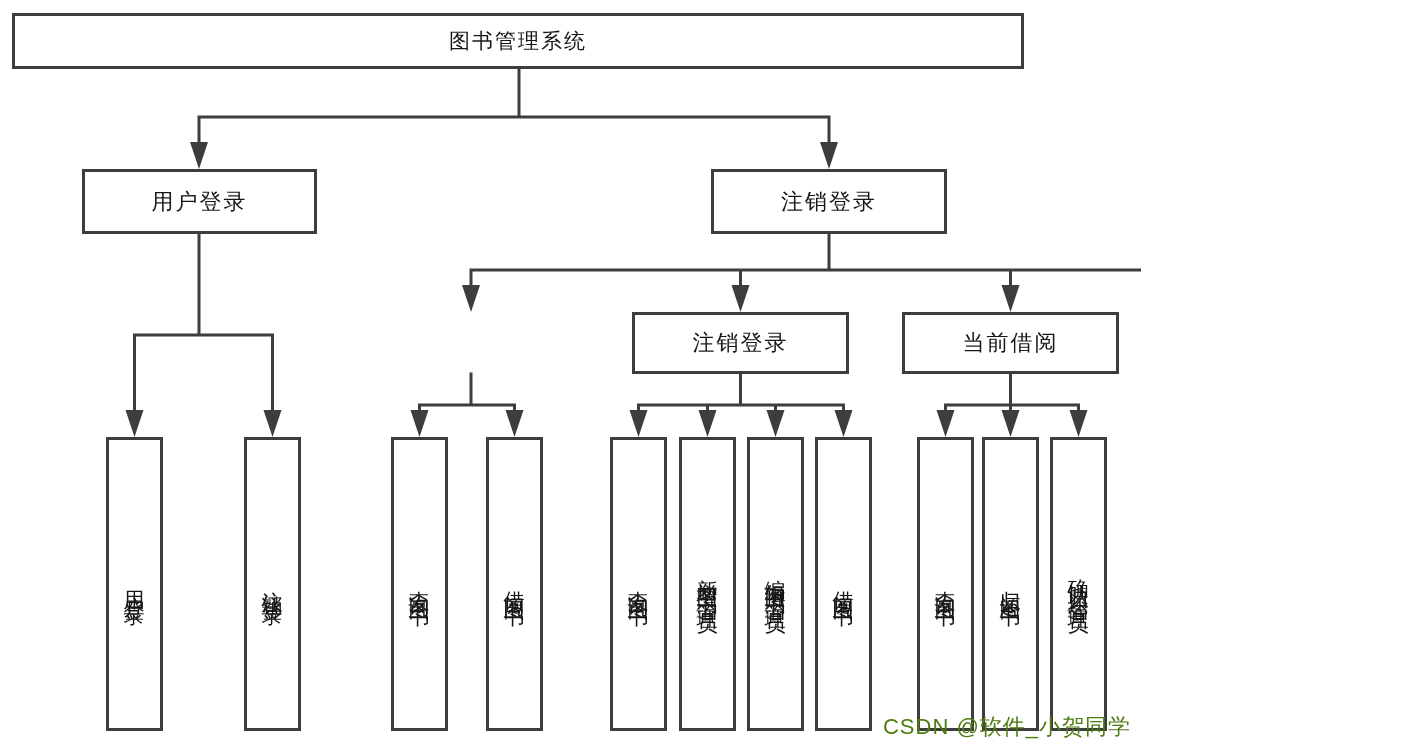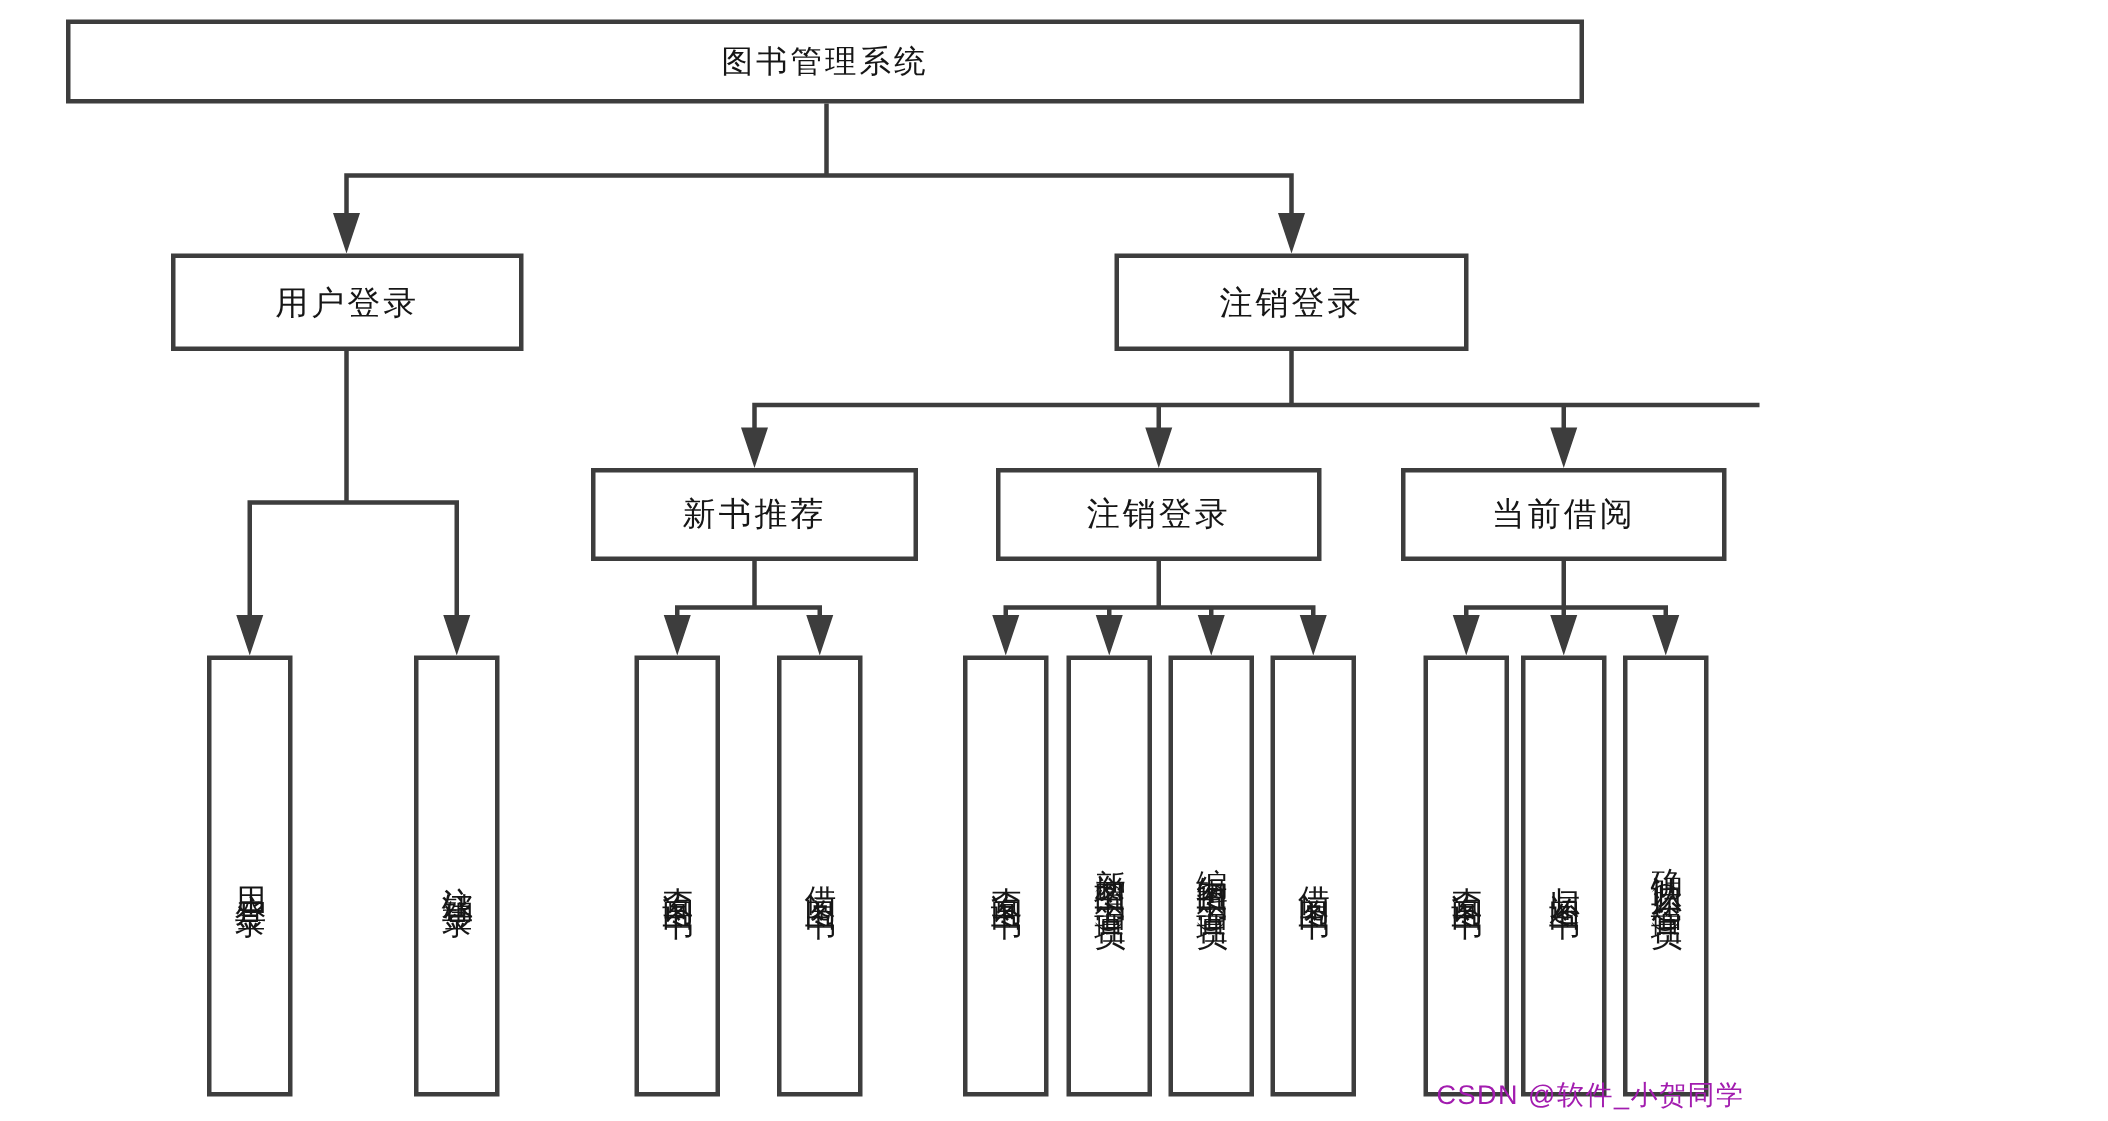--- a/index.html
+++ b/index.html
@@ -2,21 +2,20 @@
 <html><head>
 <meta charset="utf-8">
 <style>
   html,body{margin:0;padding:0;background:#ffffff;}
   .canvas{
     position:relative;
     width:1141px;height:747px;
     background:#ffffff;
     font-family:"Liberation Sans",sans-serif;
     overflow:hidden;
-    margin-left:32px;
   }
   .wires{position:absolute;left:0;top:0;width:1405px;height:747px;z-index:1;}
   .box{
     position:absolute;
     background:#ffffff;
     border:3px solid #3d3d3d;
     box-sizing:border-box;
     display:flex;align-items:center;justify-content:center;
     color:#161616;
     z-index:2;
@@ -26,43 +25,42 @@
   .v{
     writing-mode:vertical-rl;
     text-orientation:mixed;
     font-size:21px;
     letter-spacing:5px;
     line-height:1;
   }
   .watermark{
     position:absolute;
     right:10px;bottom:5px;
-    font-size:18px;
-    color:#a21caf;
+    font-size:22px;
+    color:#4d7c0f;
     letter-spacing:1px;
     z-index:3;
     white-space:nowrap;
   }
 </style>
 </head>
 <body>
 
 <div class="canvas">
 
   <svg class="wires" viewBox="0 0 1405 747" xmlns="http://www.w3.org/2000/svg">
       <path d="M519 69V117M199 117H829M199 117V149M829 117V149M199 234V335M134.5 335H272.5M134.5 335V417M272.5 335V417M829 234V270M471 270H1280.5M471 270V292M740.5 270V292M1010.5 270V292M1280.5 270V292M471 374V405M419.5 405H514.5M419.5 405V417M514.5 405V417M740.5 374V405M638.5 405H843.5M638.5 405V417M707.5 405V417M775.5 405V417M843.5 405V417M1010.5 374V405M945.5 405H1078.5M945.5 405V417M1010.5 405V417M1078.5 405V417M1280.5 374V405M1225.5 405H1342.5M1225.5 405V417M1342.5 405V417" fill="none" stroke="#3d3d3d" stroke-width="3" stroke-linecap="square"></path>
       <path d="M190 142L208 142L199 169ZM820 142L838 142L829 169ZM125.5 410L143.5 410L134.5 437ZM263.5 410L281.5 410L272.5 437ZM462 285L480 285L471 312ZM731.5 285L749.5 285L740.5 312ZM1001.5 285L1019.5 285L1010.5 312ZM1271.5 285L1289.5 285L1280.5 312ZM410.5 410L428.5 410L419.5 437ZM505.5 410L523.5 410L514.5 437ZM629.5 410L647.5 410L638.5 437ZM698.5 410L716.5 410L707.5 437ZM766.5 410L784.5 410L775.5 437ZM834.5 410L852.5 410L843.5 437ZM936.5 410L954.5 410L945.5 437ZM1001.5 410L1019.5 410L1010.5 437ZM1069.5 410L1087.5 410L1078.5 437ZM1216.5 410L1234.5 410L1225.5 437ZM1333.5 410L1351.5 410L1342.5 437Z" fill="#3d3d3d" stroke="none"></path>
     </svg>
 
   <div class="box h root-box" style="left:12px;top:13px;width:1012px;height:56px">图书管理系统</div>
 
   <div class="box h" style="left:82px;top:169px;width:235px;height:65px">用户登录</div>
   <div class="box h" style="left:711px;top:169px;width:236px;height:65px">注销登录</div>
 
-  <div class="box h" style="left:362px;top:312px;width:218px;height:62px">新书推荐</div>
   <div class="box h" style="left:632px;top:312px;width:217px;height:62px">注销登录</div>
   <div class="box h" style="left:902px;top:312px;width:217px;height:62px">当前借阅</div>
 
   <div class="box v" style="left:106px;top:437px;width:57px;height:294px">用户登录</div>
   <div class="box v" style="left:244px;top:437px;width:57px;height:294px">注销登录</div>
 
   <div class="box v" style="left:391px;top:437px;width:57px;height:294px">查询图书</div>
   <div class="box v" style="left:486px;top:437px;width:57px;height:294px">借阅图书</div>
 
   <div class="box v" style="left:610px;top:437px;width:57px;height:294px">查询图书</div>

